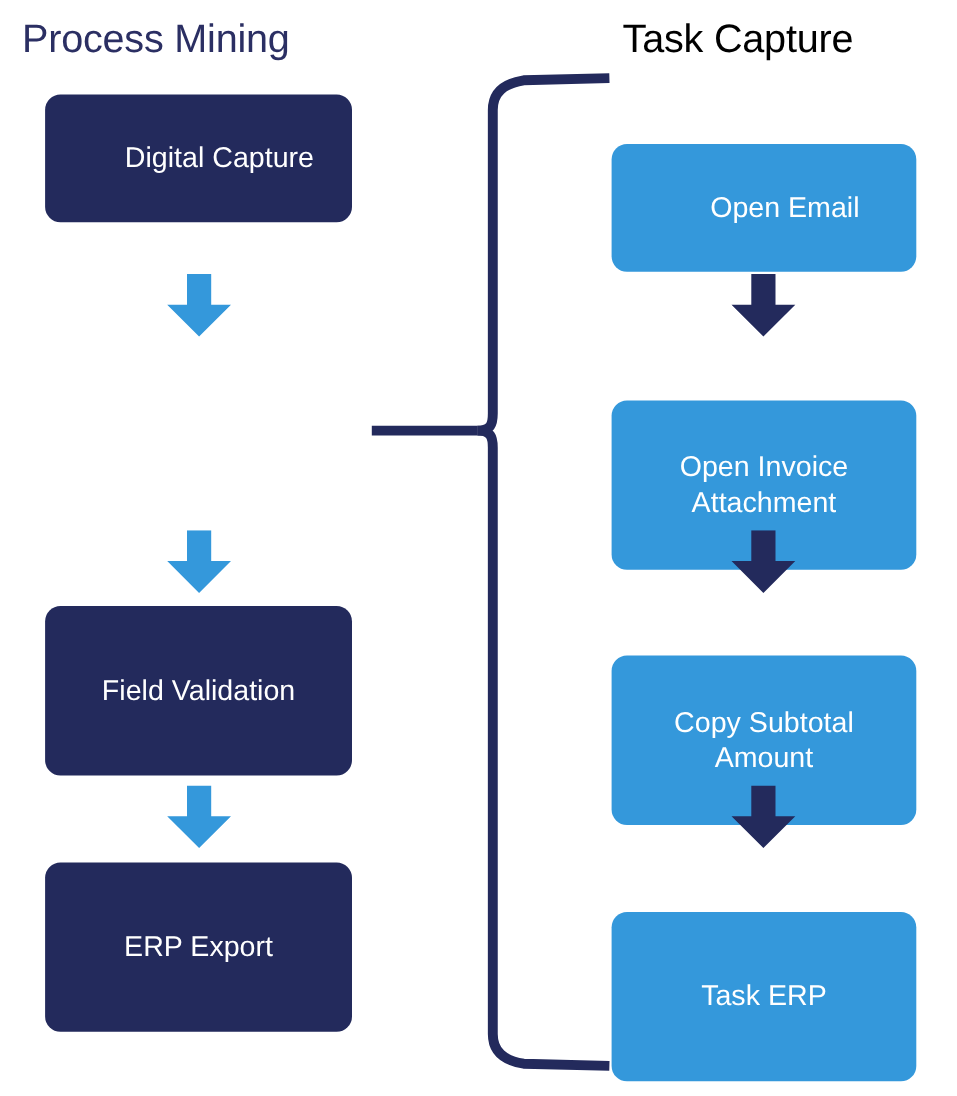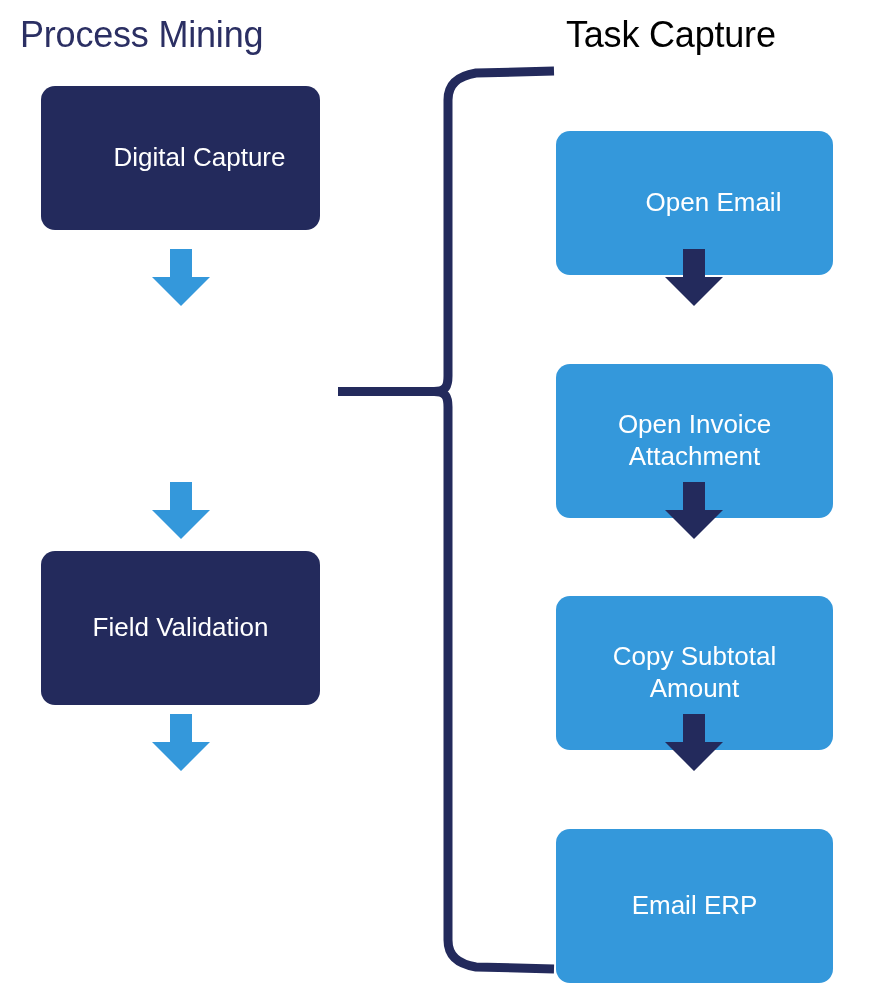--- a/index.html
+++ b/index.html
@@ -57,21 +57,21 @@
   .node.dark  { background: #232a5c; }
   .node.light { background: #3498db; }
 
   .node-label { display: block; white-space: pre-line; }
 
   
   .col-left  { left: 41px;  width: 279px; }
   
   .col-right { left: 556px; width: 277px; margin-top: 45px; }
 
-  .row-1 { top: 86px;  height: 144px; padding-left: 48px; }
+  .row-1 { top: 86px;  height: 116px; padding-left: 48px; }
   .row-2 { top: 319px; height: 154px; }
   .row-3 { top: 551px; height: 154px; }
   .row-4 { top: 784px; height: 154px; }
 
   
   .arrow {
     position: absolute;
     width: 60px;
     height: 58px;
   }
@@ -136,20 +136,23 @@
   <div class="node dark col-left row-3">
     <span class="node-label">Field Validation</span>
   </div>
 
   <div class="arrow arrow-left gap-3">
     <svg viewBox="0 0 60 58" aria-hidden="true">
       <polygon points="19,0 41,0 41,28 59,28 30,57 1,28 19,28" fill="#3498db"></polygon>
     </svg>
   </div>
 
+  <div class="node dark col-left row-4">
+    <span class="node-label">ERP Export</span>
+  </div>
 
   <div class="node light col-right row-1">
     <span class="node-label">Open Email</span>
   </div>
 
   <div class="arrow arrow-right gap-1">
     <svg viewBox="0 0 60 58" aria-hidden="true">
       <polygon points="19,0 41,0 41,28 59,28 30,57 1,28 19,28" fill="#232a5c"></polygon>
     </svg>
   </div>
@@ -170,16 +173,16 @@
 Amount</span>
   </div>
 
   <div class="arrow arrow-right gap-3">
     <svg viewBox="0 0 60 58" aria-hidden="true">
       <polygon points="19,0 41,0 41,28 59,28 30,57 1,28 19,28" fill="#232a5c"></polygon>
     </svg>
   </div>
 
   <div class="node light col-right row-4">
-    <span class="node-label">Email ERP</span>
+    <span class="node-label">Task ERP</span>
   </div>
 
 </div>
 
 </body></html>

